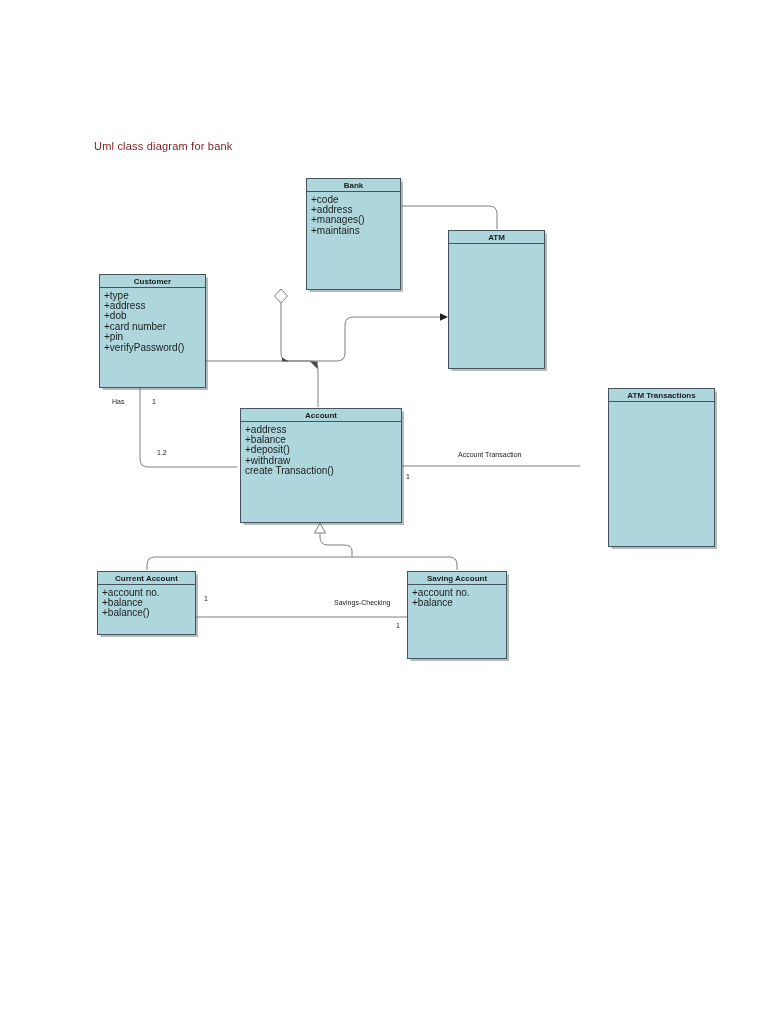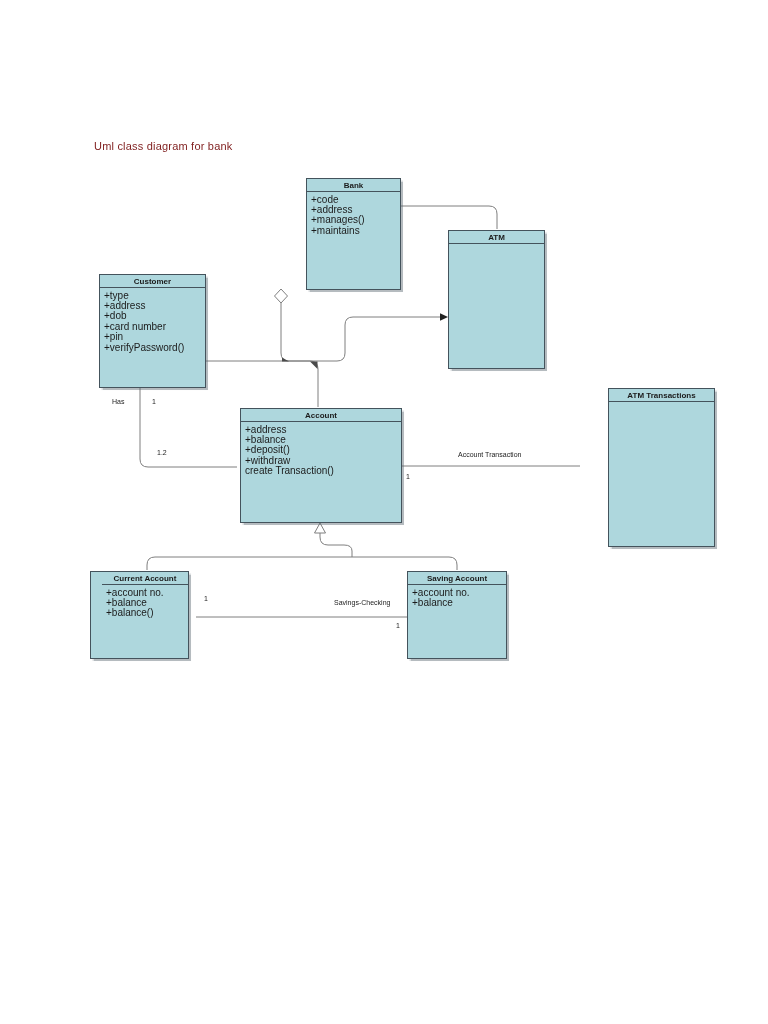--- a/index.html
+++ b/index.html
@@ -123,21 +123,21 @@
       <div class="uml-attr">+deposit()</div>
       <div class="uml-attr">+withdraw</div>
       <div class="uml-attr">create Transaction()</div>
     </div>
   </div>
 
   <div class="uml-class" style="left:580px; top:388px; width:107px; height:159px;margin-left:28px;">
     <div class="uml-class-title">ATM Transactions</div>
   </div>
 
-  <div class="uml-class" style="left:90px; top:571px; width:99px; height:88px;padding-left:11px;">
+  <div class="uml-class" style="left:97px; top:571px; width:99px; height:64px;">
     <div class="uml-class-title">Current Account</div>
     <div class="uml-class-attrs">
       <div class="uml-attr">+account no.</div>
       <div class="uml-attr">+balance</div>
       <div class="uml-attr">+balance()</div>
     </div>
   </div>
 
   <div class="uml-class" style="left:407px; top:571px; width:100px; height:88px;">
     <div class="uml-class-title">Saving Account</div>

